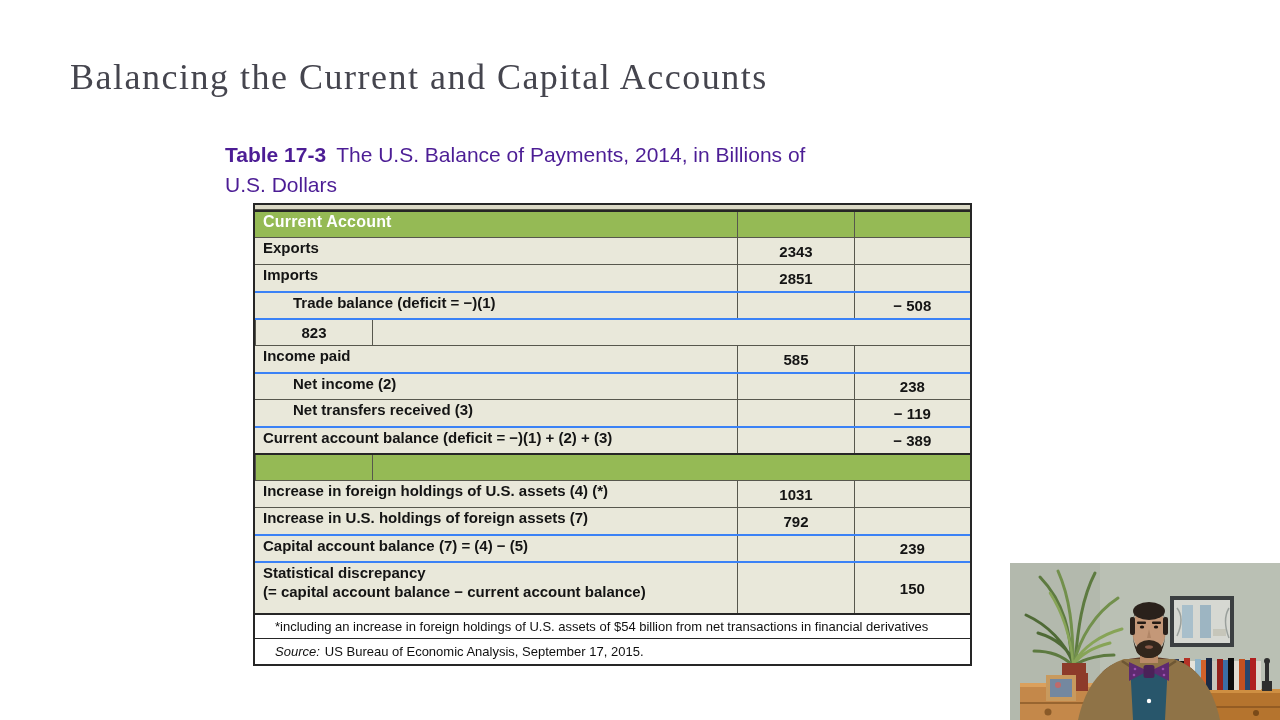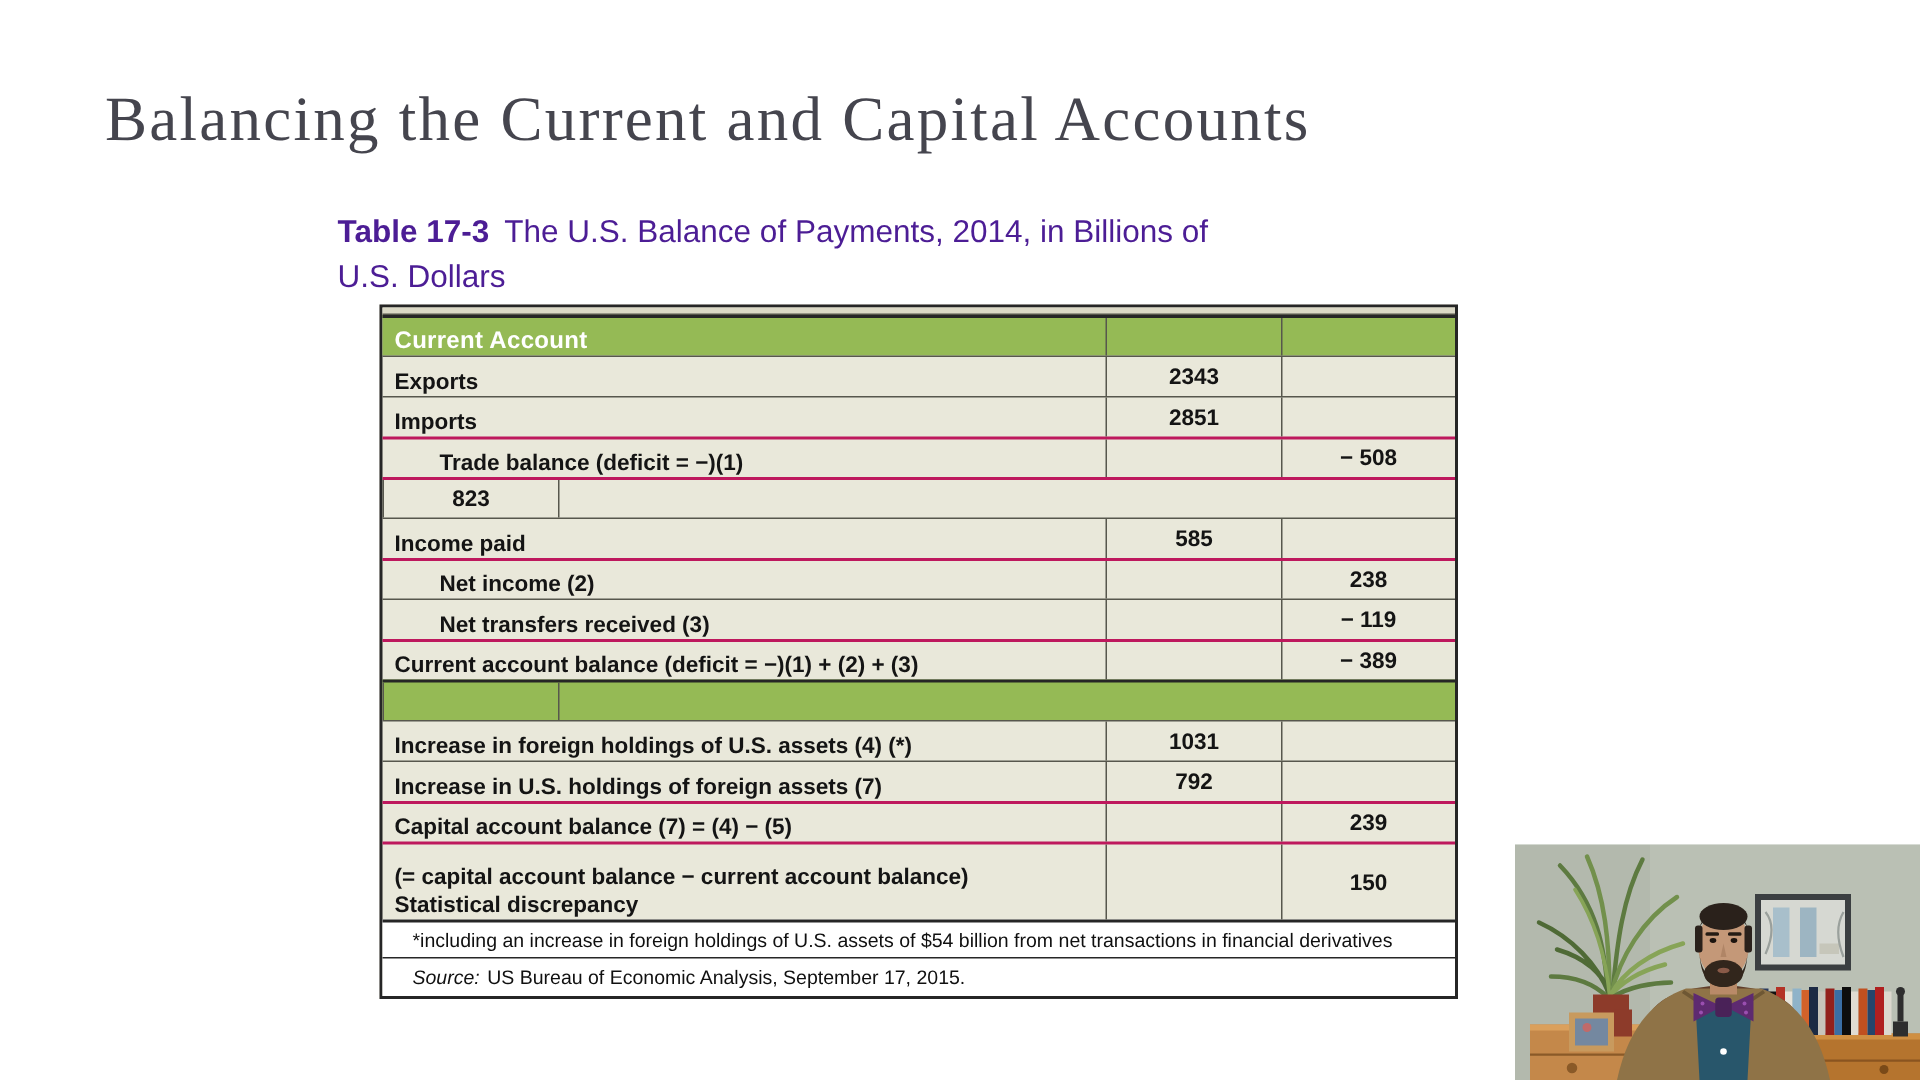--- a/index.html
+++ b/index.html
@@ -5,46 +5,46 @@
   * { margin:0; padding:0; box-sizing:border-box; }
   html,body { width:1280px; height:720px; }
   body {
     position:relative; overflow:hidden; background:#ffffff;
     font-family:"Liberation Sans", sans-serif; color:#141414;
   }
 
   .slide-title {
     position:absolute; left:70px; top:56px; width:1100px;
     font-family:"Liberation Serif", serif; font-weight:400;
-    font-size:42px; letter-spacing:1.5px; color:#45454e; white-space:nowrap;
+    font-size:36px; letter-spacing:1.5px; color:#45454e; white-space:nowrap;
   }
 
   .table-caption {
     position:absolute; left:225px; top:140px; width:800px;
     font-size:21px; line-height:30px; color:#4c1d95;
   }
   .table-caption .cap-bold { font-weight:bold; margin-right:10px; }
 
   .bop-table {
     position:absolute; left:253px; top:203px; width:719px;
     border:2px solid #262626; background:#e9e8da;
     font-size:15px; font-weight:bold;
   }
   .top-strip { height:5px; background:#dbd9c6; border-bottom:1px solid #55554a; }
 
   .trow { display:flex; height:27px; border-top:1px solid #57574d; }
   .trow:first-child { border-top:none; }
-  .trow.thick { border-top:2px solid #be185d; }
+  .trow.thick { border-top:2px solid #3b82f6; }
   .trow.tall { height:52px; }
   .trow.section { background:#95ba55; border-top:2px solid #262626; }
   .trow.section .c-label { color:#ffffff; font-size:16px; letter-spacing:0.2px; }
 
   .c-label {
     width:485px; padding-left:8px; display:flex; flex-direction:column;
-    justify-content:flex-end; line-height:19px;
+    justify-content:flex-start; line-height:19px;
   }
   .c-label.indent { padding-left:38px; }
   .c-v1, .c-v2 {
     width:117px; border-left:1px solid #57574d;
     display:flex; align-items:center; justify-content:center;
   }
 
   .note-row {
     display:flex; align-items:center; height:25px; padding:0 20px;
     background:#ffffff; border-top:2px solid #262626;
@@ -152,22 +152,22 @@
       </div>
       <div class="trow thick">
         <div class="c-label">
           <span>Capital account balance (7) = (4) − (5)</span>
         </div>
         <div class="c-v1"></div>
         <div class="c-v2">239</div>
       </div>
       <div class="trow thick tall">
         <div class="c-label">
+          <span>Statistical discrepancy</span>
           <span>(= capital account balance − current account balance)</span>
-          <span>Statistical discrepancy</span>
         </div>
         <div class="c-v1"></div>
         <div class="c-v2">150</div>
       </div>
     </div>
   <div class="note-row">
     <span>*including an increase in foreign holdings of U.S. assets of $54 billion from net transactions in financial derivatives</span>
   </div>
   <div class="note-row source-row">
     <span class="src-label">Source:</span>

